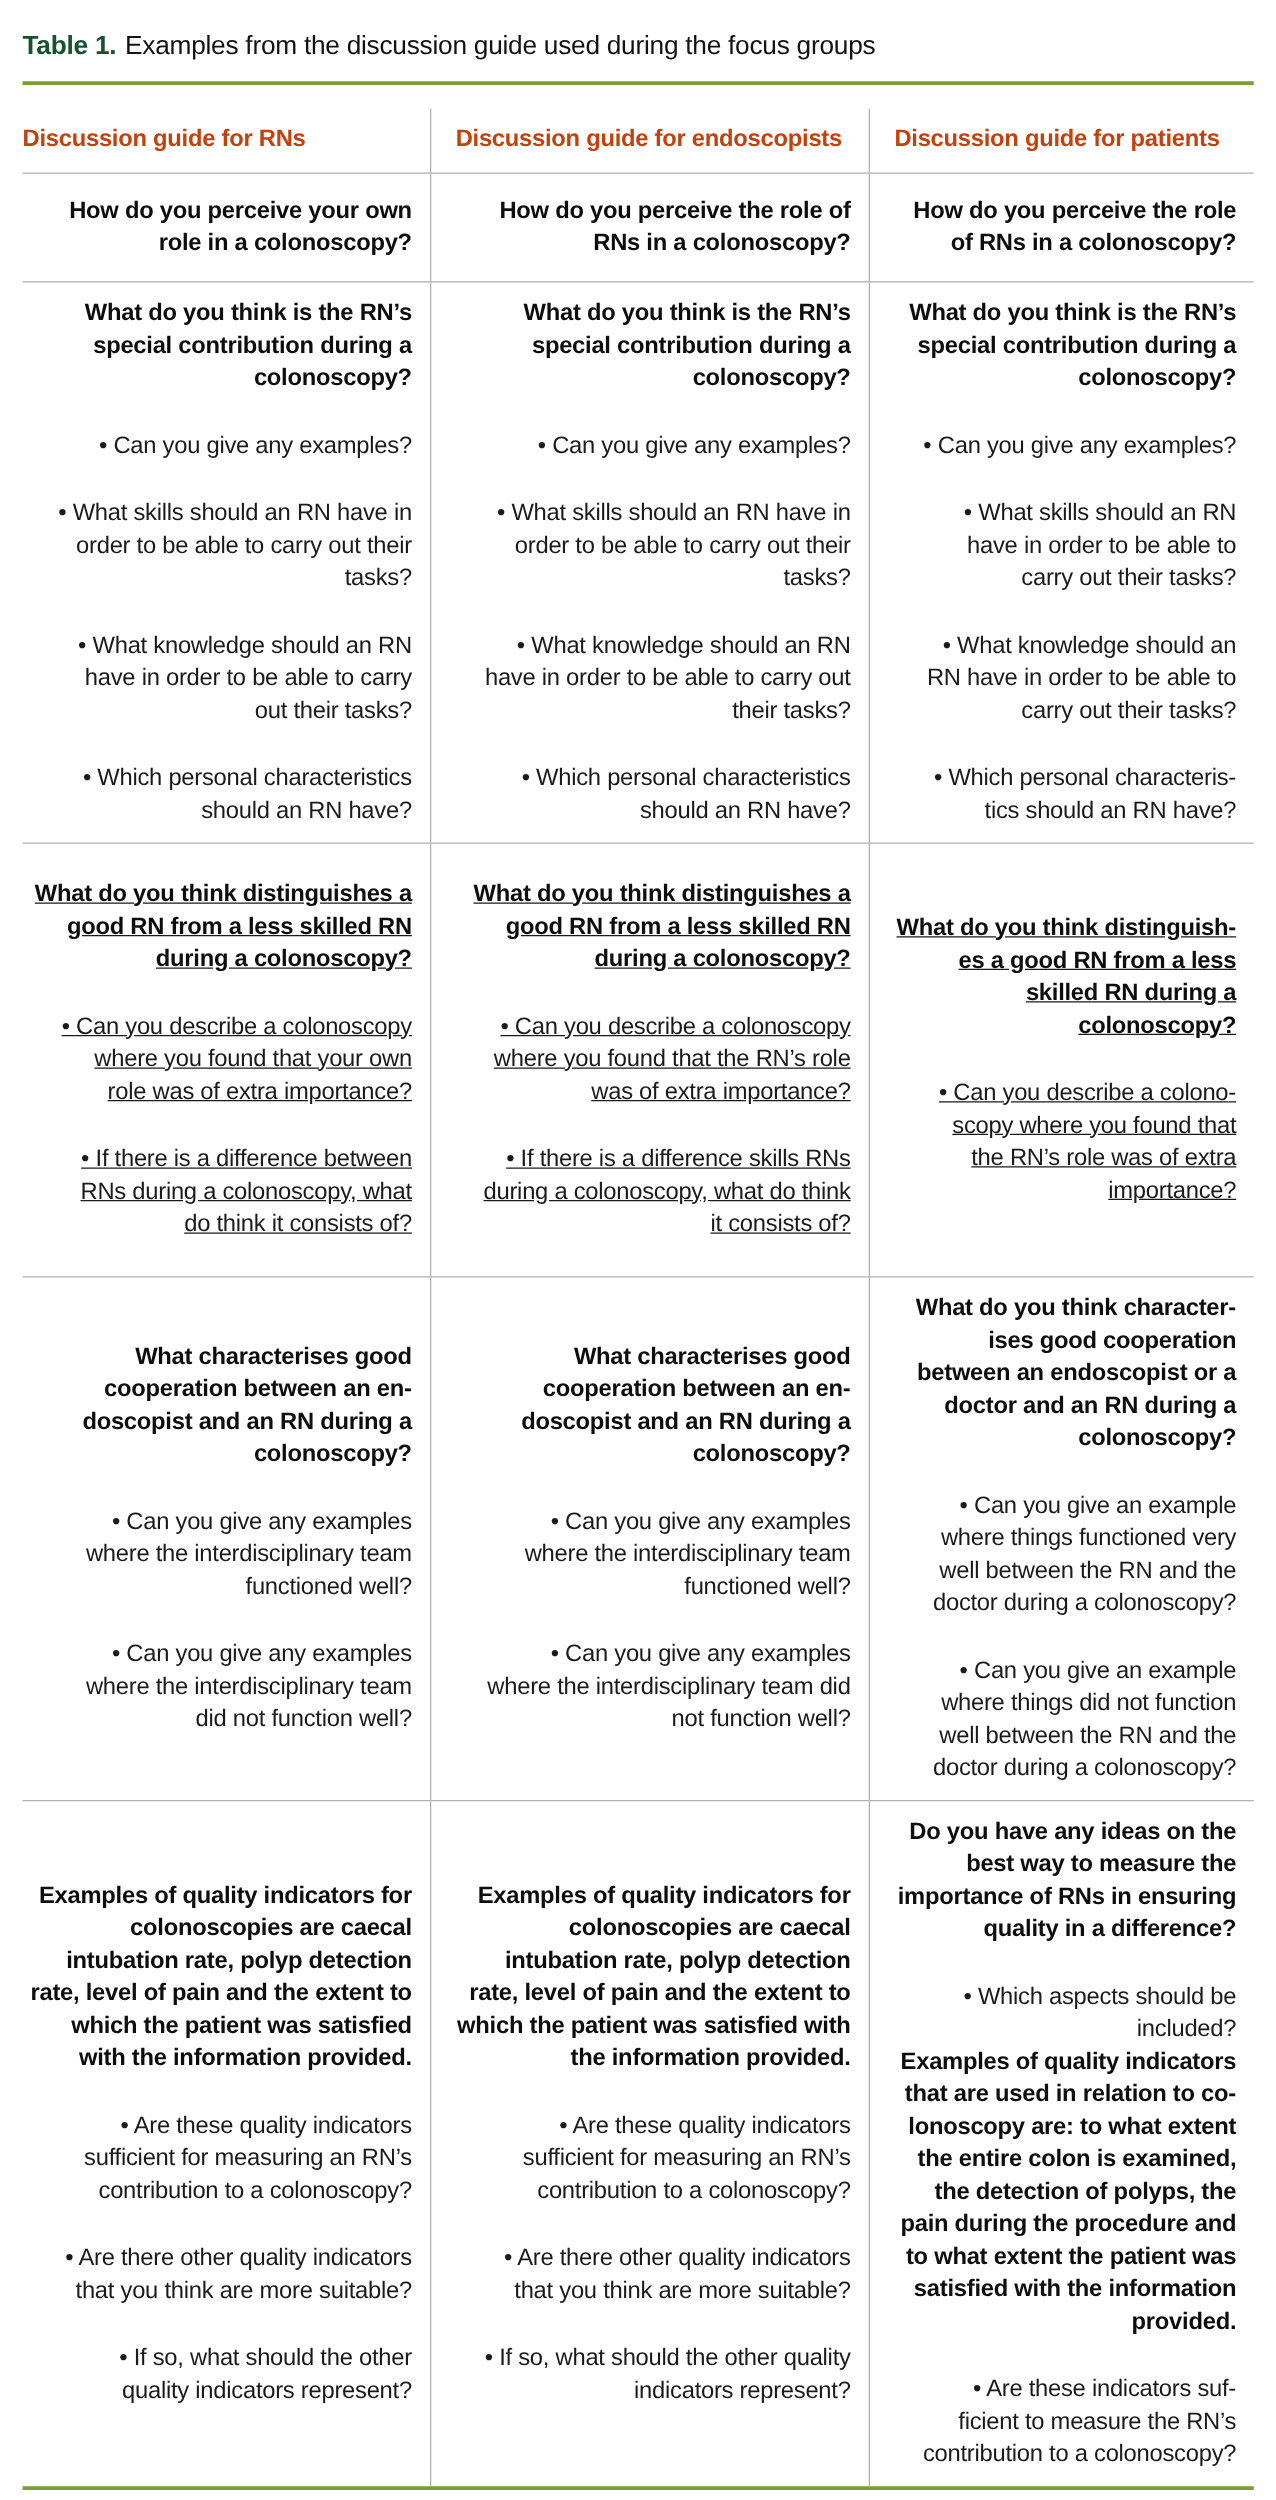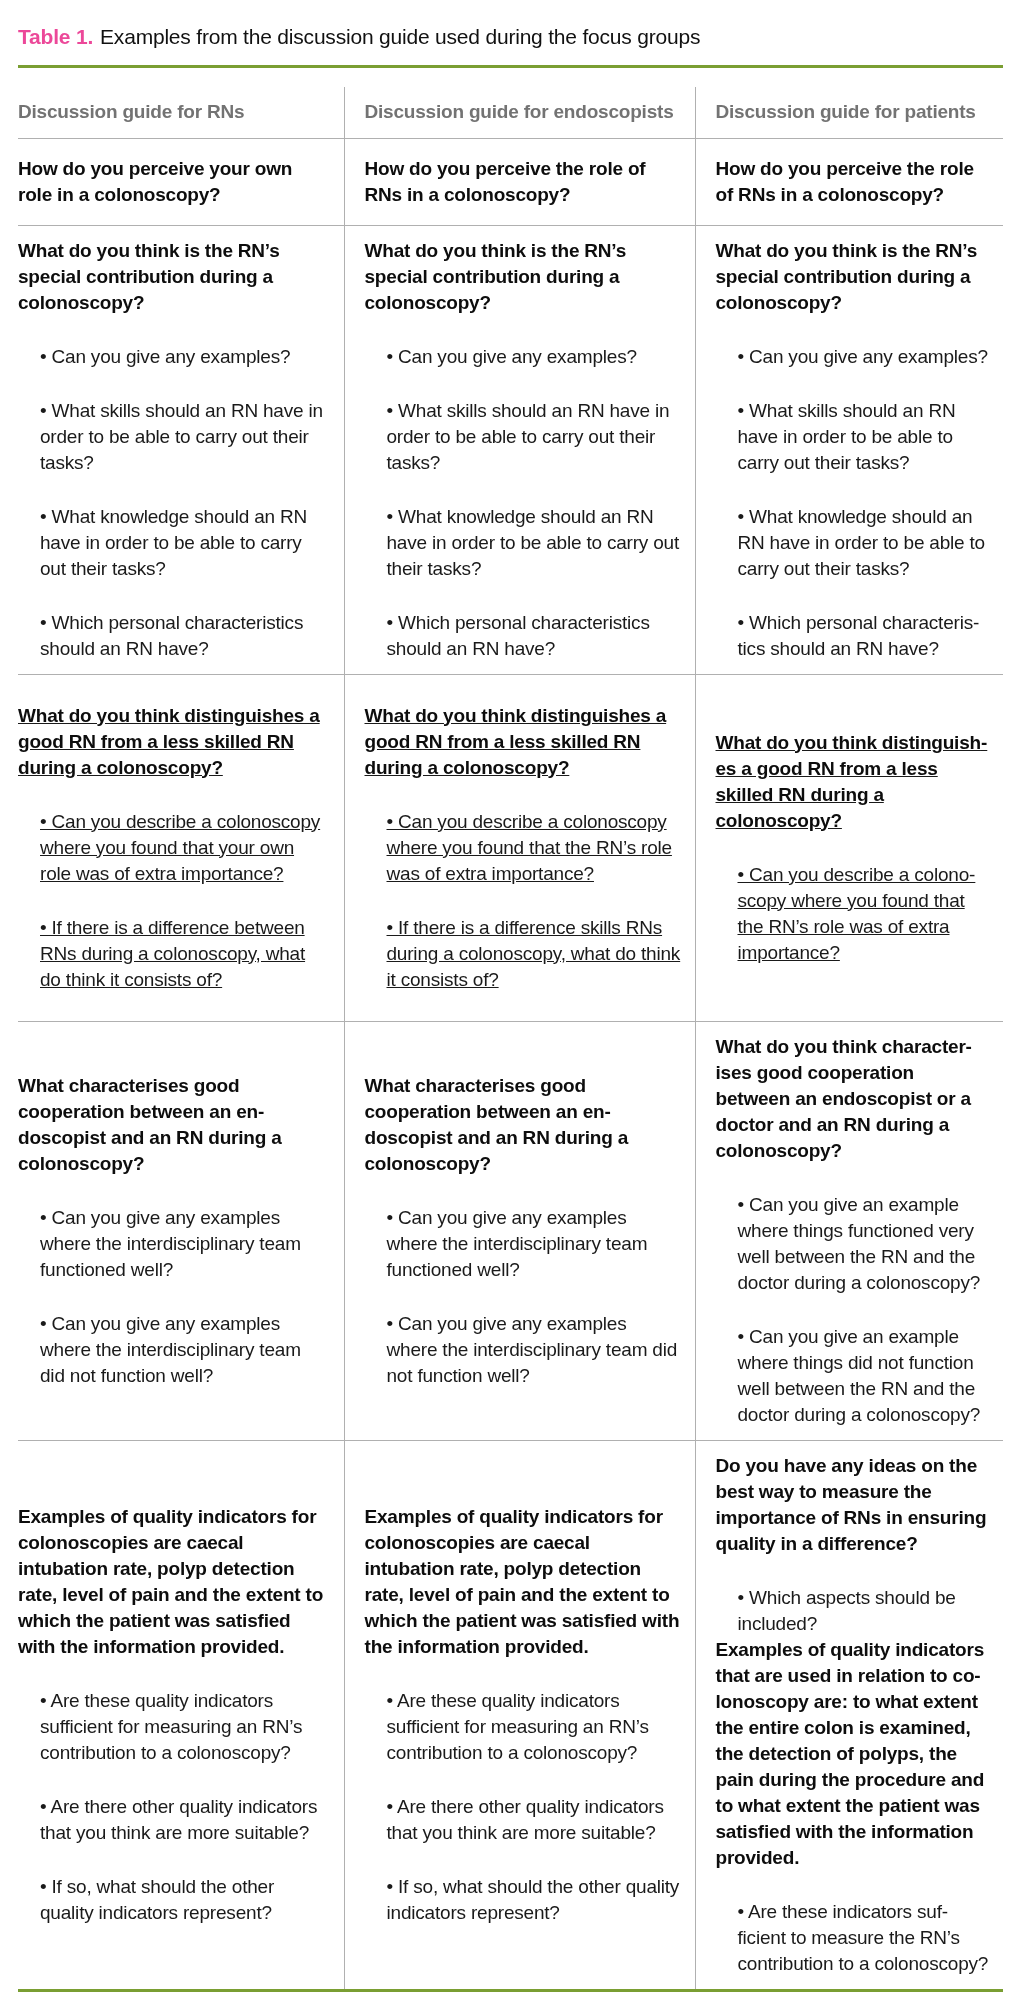--- a/index.html
+++ b/index.html
@@ -3,37 +3,37 @@
 <meta charset="utf-8">
 <style>
   html,body{margin:0;padding:0;background:#ffffff;}
   .page{
     width:1021px;height:2000px;box-sizing:border-box;
     padding:20px 18px 0 18px;background:#ffffff;overflow:hidden;
     font-family:"Liberation Sans",sans-serif;color:#1a1a1a;
     letter-spacing:-0.2px;
   }
   .caption{font-size:21px;line-height:26px;margin-top:4px;color:#111;}
-  .cap-label{font-weight:bold;color:#ec4899;margin-right:7px;}
+  .cap-label{font-weight:bold;color:#14532d;margin-right:7px;}
   .rule{height:3px;background:#7a9e32;border:0;margin:0;}
   .rule-top{margin-top:15px;}
   .guide-table{
     width:985px;border-collapse:collapse;table-layout:fixed;
     margin-top:19px;font-size:19px;line-height:26px;
   }
   col.c0{width:326px;}
   col.c1{width:351px;}
   col.c2{width:308px;}
   th,td{vertical-align:middle;text-align:left;box-sizing:border-box;
     padding:12px 14px 12px 20px;font-weight:normal;}
   th:first-child,td:first-child{padding-left:0;}
-  th{font-weight:bold;font-size:19px;color:#737373;}
+  th{font-weight:bold;font-size:19px;color:#c2410c;}
   th:nth-child(1),th:nth-child(2),
   td:nth-child(1),td:nth-child(2){border-right:1px solid #b0b0b0;}
-  tbody td{border-top:1px solid #b0b0b0;}
+  tbody td{border-top:1px solid #b0b0b0;text-align:right;}
   tr.hr{height:51px;}
   tr.r1{height:87px;}
   tr.r2{height:110px;}
   tr.r3{height:377px;}
   tr.r4{height:347px;text-decoration:underline;}
   tr.r5{height:367px;}
   tr.r6{height:543px;}
   .q{font-weight:bold;color:#0d0d0d;}
   .b{padding-left:22px;margin-top:28px;}
 </style>

